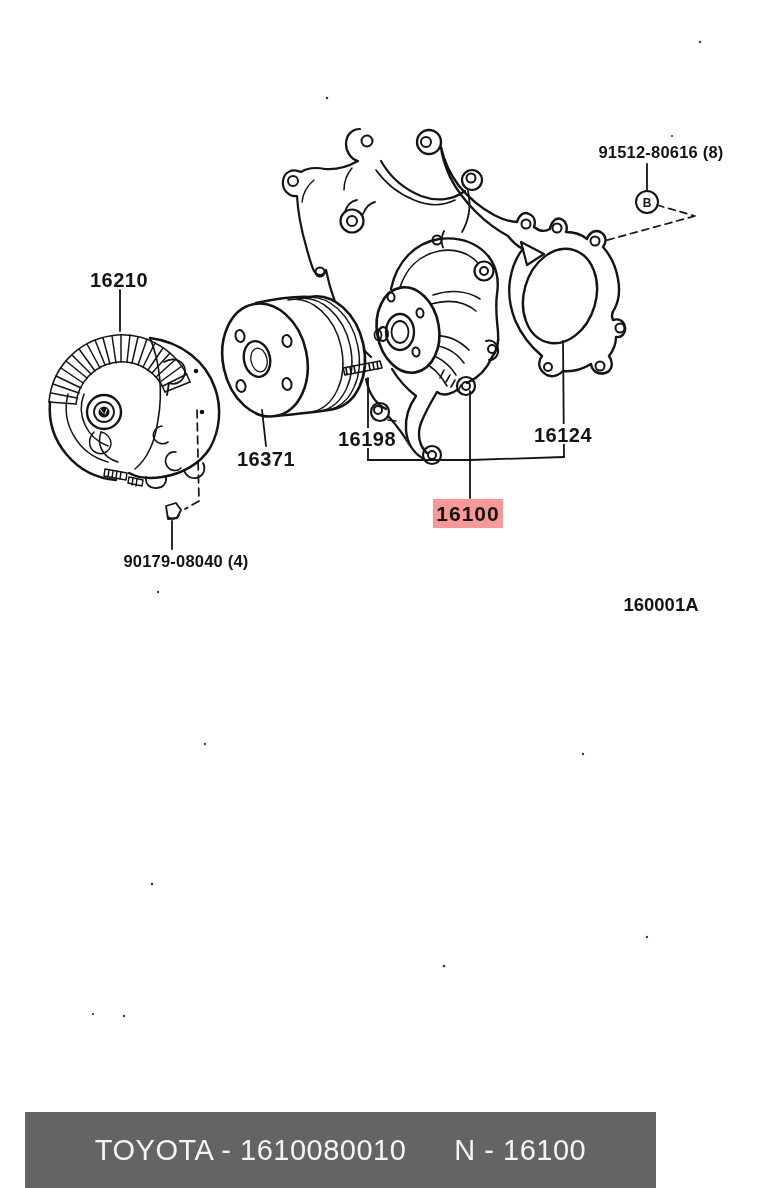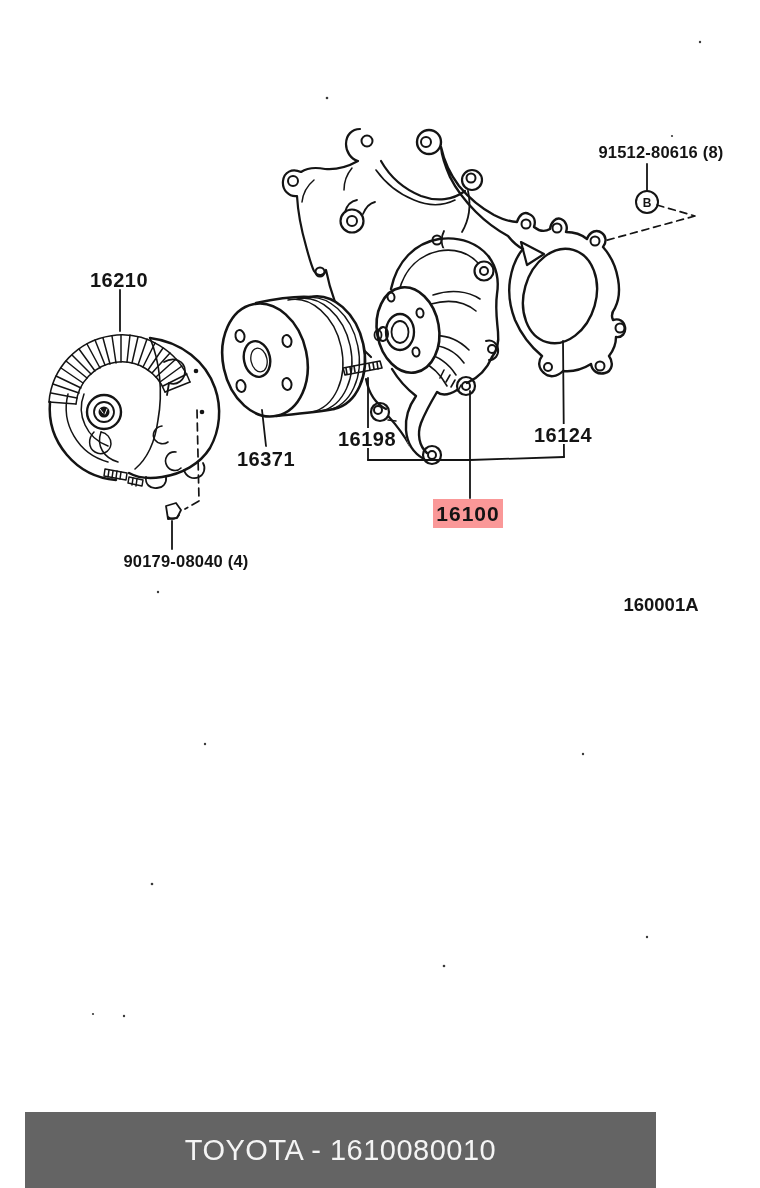--- a/index.html
+++ b/index.html
@@ -247,15 +247,16 @@
 
     <g>
       <rect x="433" y="499" width="70" height="29" fill="#fa9898"></rect>
       <text class="lbl-hot" x="468" y="521" text-anchor="middle" fill="#7e1111">16100</text>
     </g>
   </g>
 </svg>
 
 <div id="footer-bar">
   <span>TOYOTA - 1610080010</span>
+  <span>N - 16100</span>
 </div>
 
 </div>
 
 </body></html>

